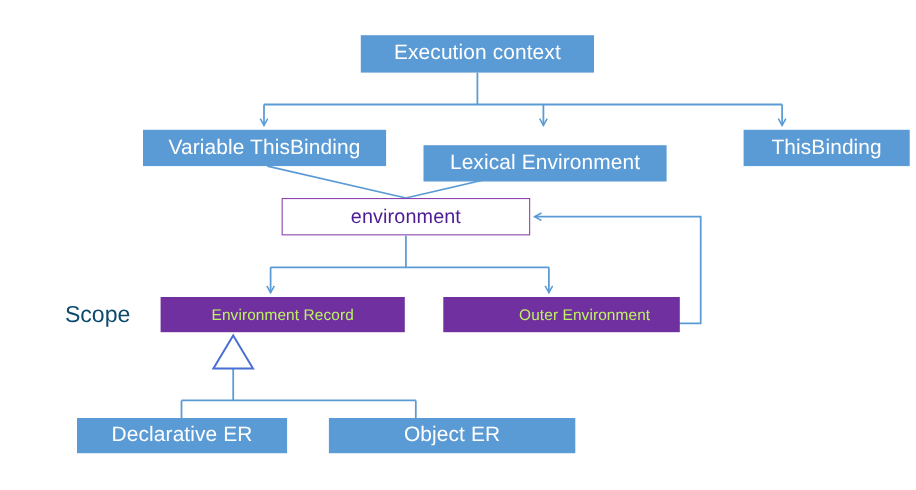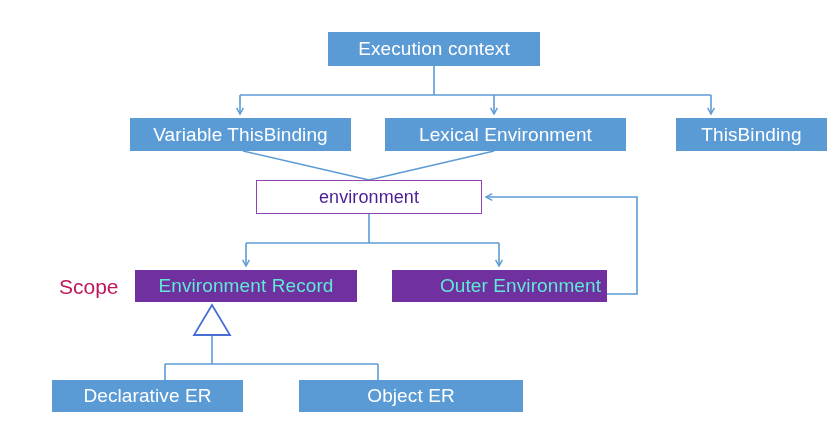--- a/index.html
+++ b/index.html
@@ -35,47 +35,48 @@
     white-space: nowrap;
     letter-spacing: 0.1px;
   }
   .node-blue {
     background: #5B9BD5;
     color: #ffffff;
     font-size: 19px;
   }
   .node-purple {
     background: #7030A0;
-    color: #5eead4;
-    font-size: 19px;
+    color: #bef264;
+    font-size: 14px;
+    margin-left: 11px;
   }
   .node-outline {
     background: #ffffff;
     color: #4c1d95;
     border: 1.5px solid #8E44AD;
     font-size: 18px;
   }
   .plain-label {
     position: absolute;
-    color: #be185d;
+    color: #0c4a6e;
     font-size: 21px;
     display: flex;
     align-items: center;
     white-space: nowrap;
   }
 
   
   #node-execution-context { left: 328px; top: 32px;  width: 212px; height: 34px; }
   #node-variable-environment { left: 130px; top: 118px; width: 221px; height: 33px; }
-  #node-lexical-environment  { left: 385px; top: 118px; width: 241px; height: 33px; }
+  #node-lexical-environment  { left: 385px; top: 132px; width: 221px; height: 33px; }
   #node-thisbinding          { left: 636px; top: 118px; width: 151px; height: 33px; margin-left: 40px; }
   #node-environment          { left: 256px; top: 180px; width: 226px; height: 34px; }
   #node-environment-record   { left: 135px; top: 270px; width: 222px; height: 32px; }
   #node-outer-environment    { left: 392px; top: 270px; width: 215px; height: 32px; padding-left: 42px; }
-  #node-declarative-er       { left: 52px;  top: 380px; width: 191px; height: 32px; }
+  #node-declarative-er       { left: 70px;  top: 380px; width: 191px; height: 32px; }
   #node-object-er            { left: 299px; top: 380px; width: 224px; height: 32px; }
   #label-scope               { left: 59px;  top: 271px; height: 31px; }
 </style>
 </head>
 <body>
 
 <div id="diagram-canvas">
 
   <svg id="connector-layer" viewBox="0 0 833 445" width="833" height="445" xmlns="http://www.w3.org/2000/svg">
     <defs>

